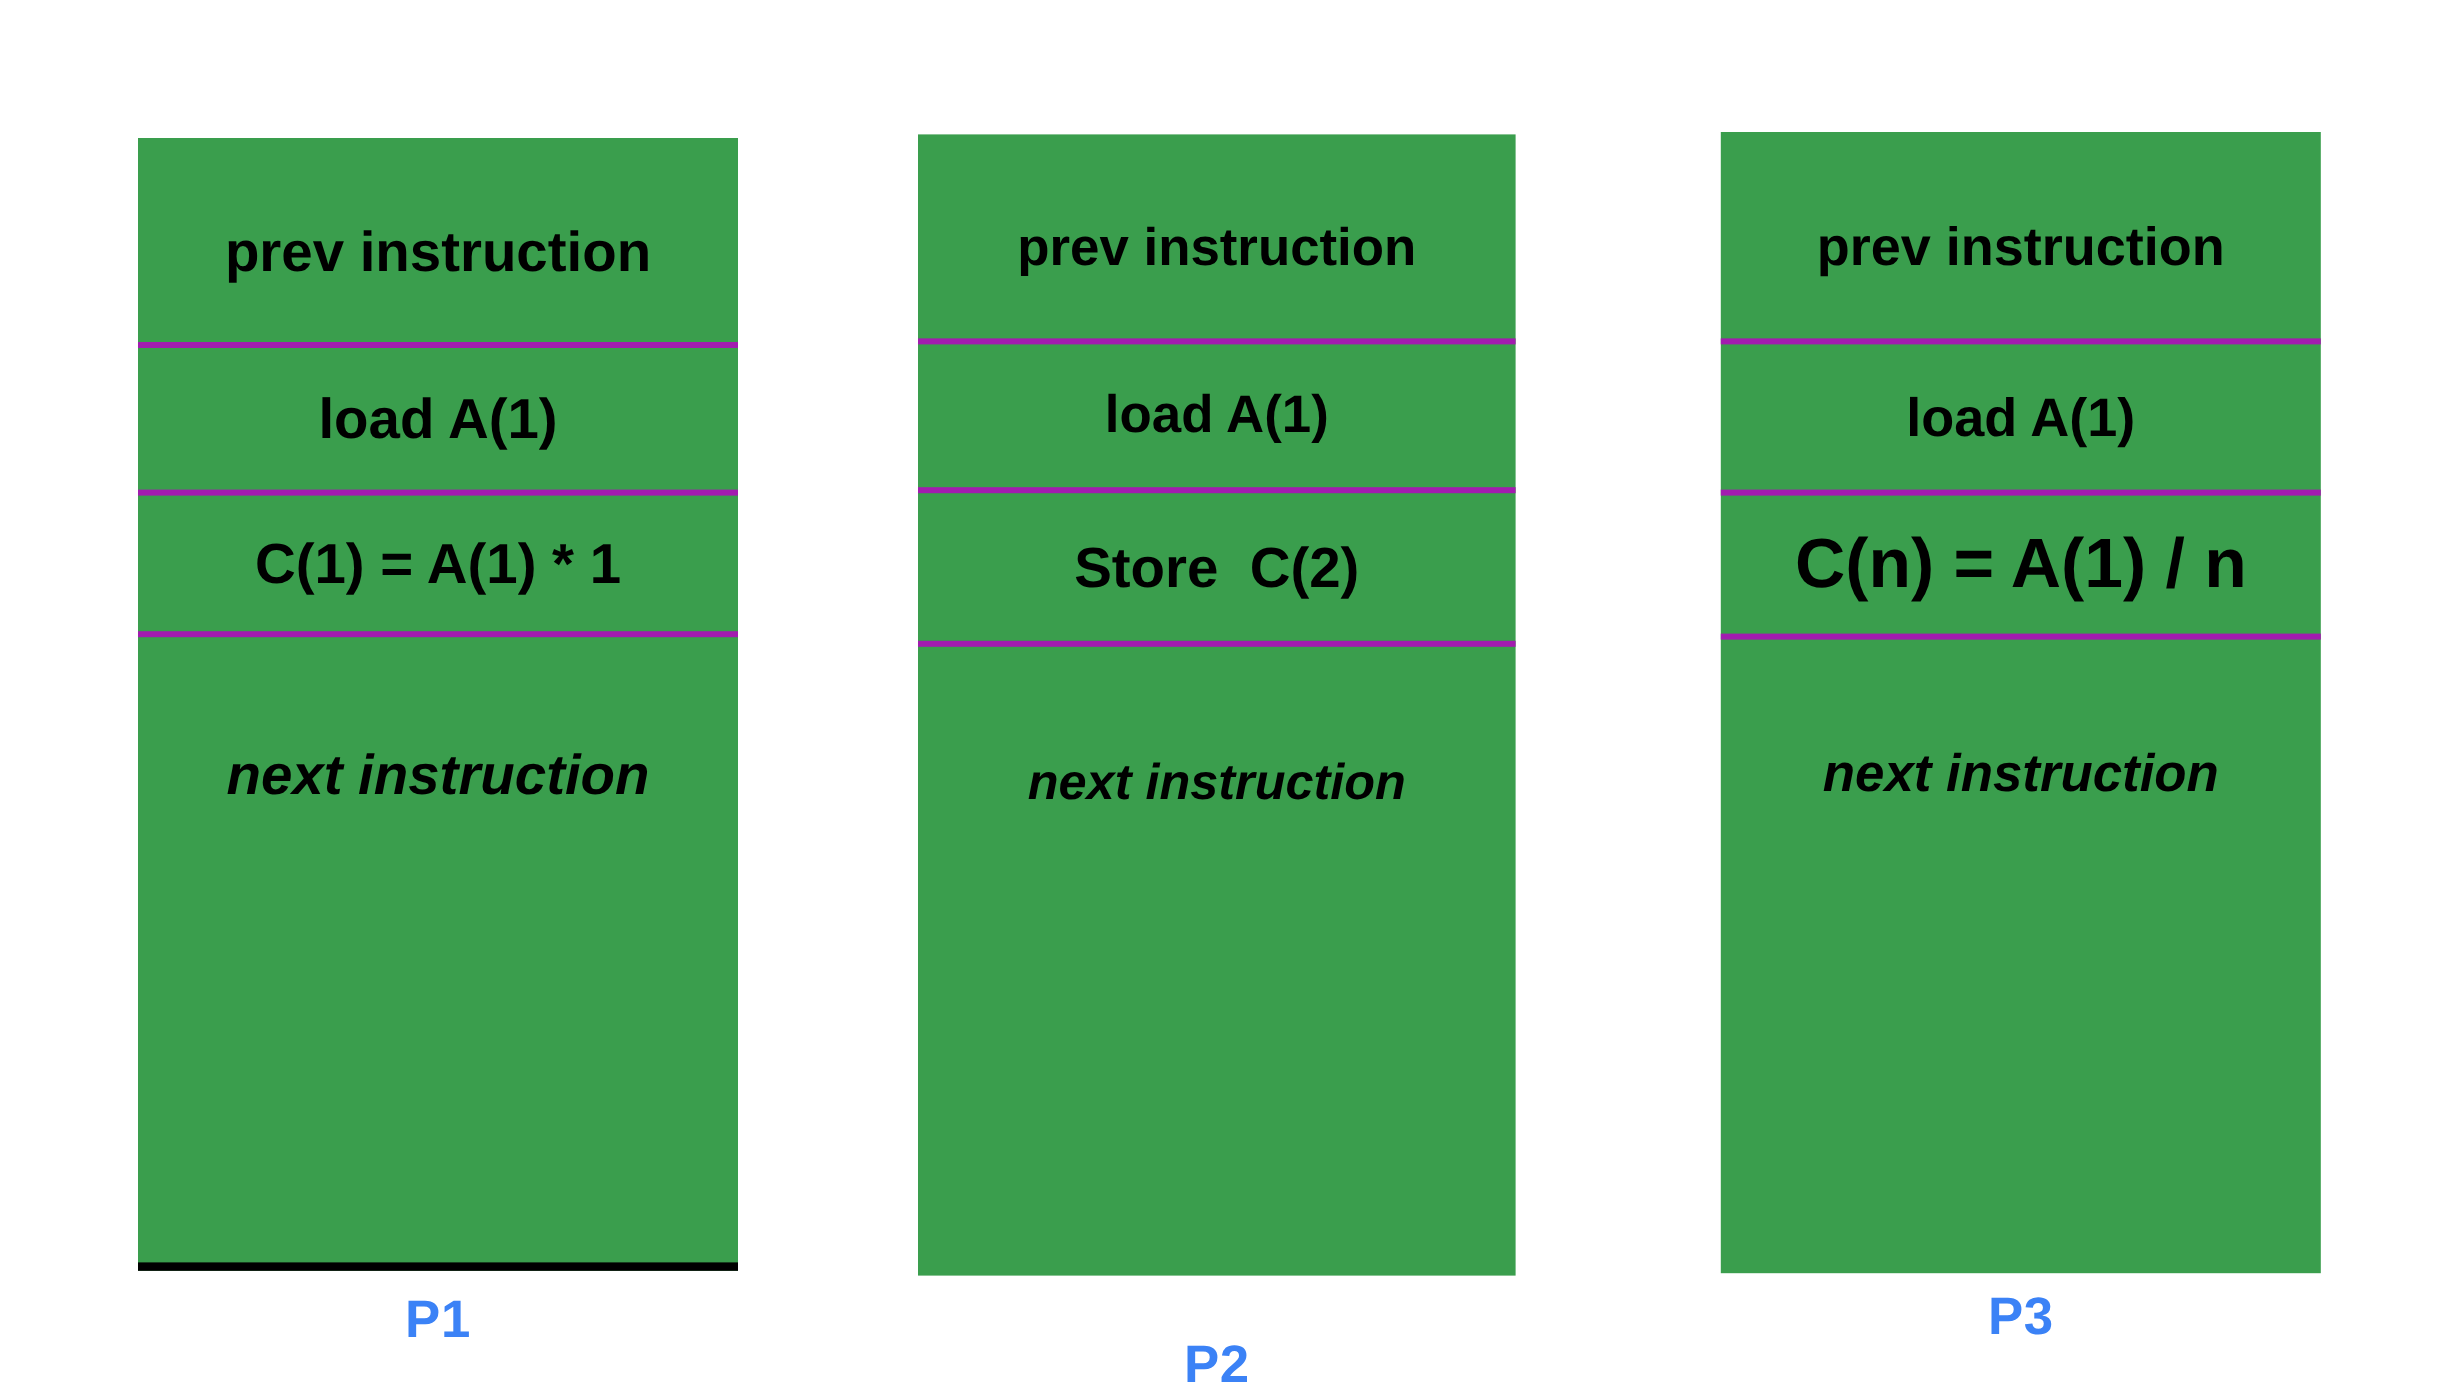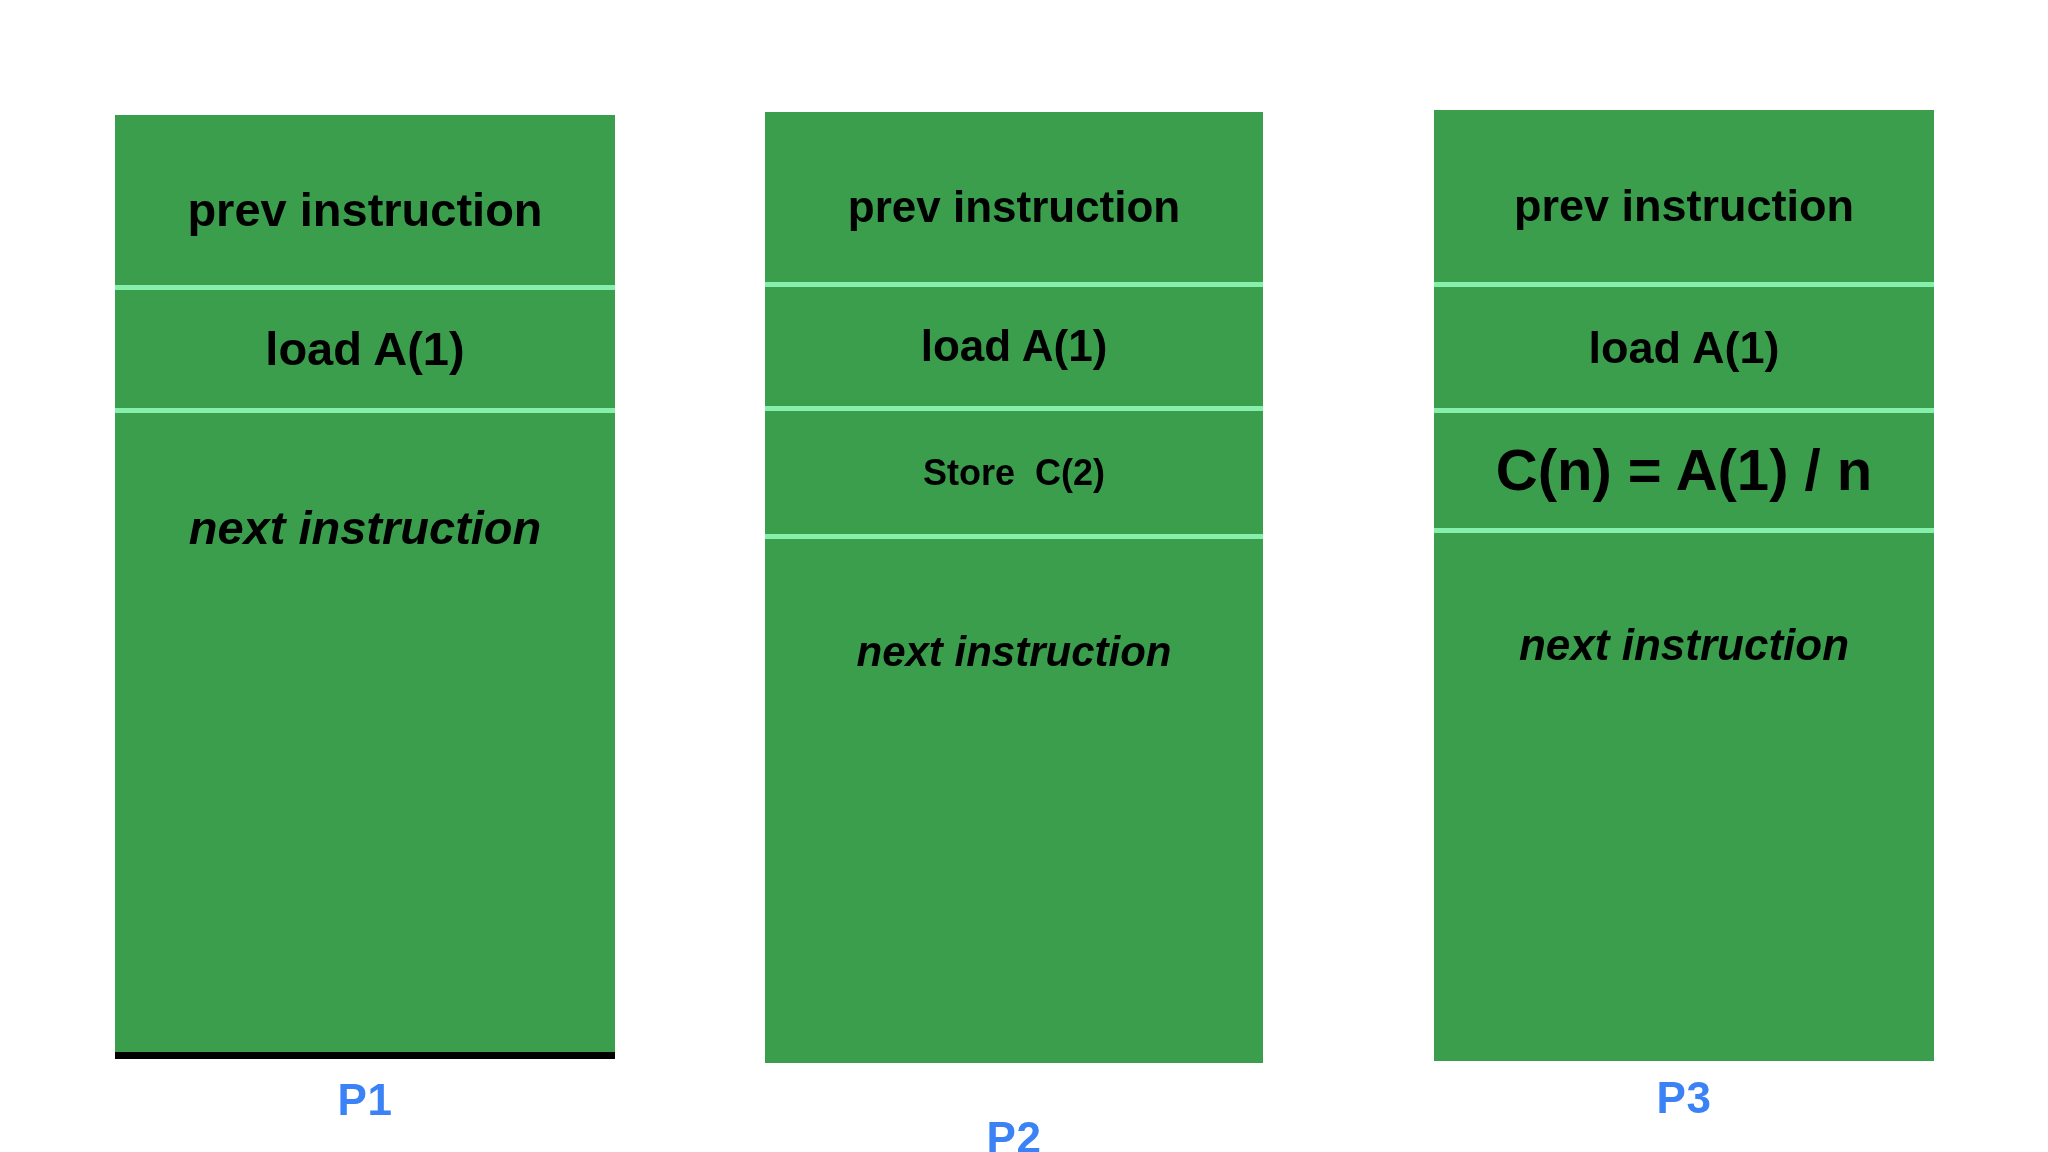--- a/index.html
+++ b/index.html
@@ -45,21 +45,21 @@
     align-items: center;
     justify-content: center;
     text-align: center;
     color: #000000;
     font-weight: bold;
     line-height: 1.05;
     white-space: pre;
   }
 
   .instruction-cell + .instruction-cell {
-    border-top: 5px solid #86efac;
+    border-top: 5px solid #a21caf;
   }
 
   .stack-bottom-rule {
     position: absolute;
     left: 0;
     width: 100%;
     height: 7px;
     background: #000000;
   }
 
@@ -89,21 +89,21 @@
   
   #col-p1 .r0 { height: 170px; font-size: 47px; }
   #col-p1 .r1 { height: 123px; font-size: 47px; }
   #col-p1 .r2 { height: 118px; font-size: 47px; }
   #col-p1 .r3 { height: 123px; font-size: 47px; }
   #col-p1 .r4 { height: 410px; font-size: 47px; }
 
   #col-p2 .r0 { height: 170px; font-size: 44px; }
   #col-p2 .r1 { height: 124px; font-size: 44px; }
   #col-p2 .r2 { height: 122px; font-size: 44px; }
-  #col-p2 .r3 { height: 128px; font-size: 36px; }
+  #col-p2 .r3 { height: 128px; font-size: 47px; }
   #col-p2 .r4 { height: 407px; font-size: 42px; }
 
   #col-p3 .r0 { height: 172px; font-size: 45px; }
   #col-p3 .r1 { height: 126px; font-size: 45px; }
   #col-p3 .r2 { height: 120px; font-size: 58px; }
   #col-p3 .r3 { height: 128px; font-size: 47px; }
   #col-p3 .r4 { height: 405px; font-size: 44px; }
 
   
   #col-p1 .r4 span,
@@ -118,20 +118,23 @@
 
 <div id="diagram">
 
   <div class="process-column" id="col-p1">
     <div class="instruction-stack">
       <div class="instruction-cell r0">
         <span>prev instruction</span>
       </div>
       <div class="instruction-cell r1">
         <span>load A(1)</span>
+      </div>
+      <div class="instruction-cell r2">
+        <span>C(1) = A(1) * 1</span>
       </div>
       <div class="instruction-cell r4">
         <span>next instruction</span>
       </div>
       <div class="stack-bottom-rule" style="top:937px;"></div>
     </div>
     <div class="process-label">P1</div>
   </div>
 
   <div class="process-column" id="col-p2">

